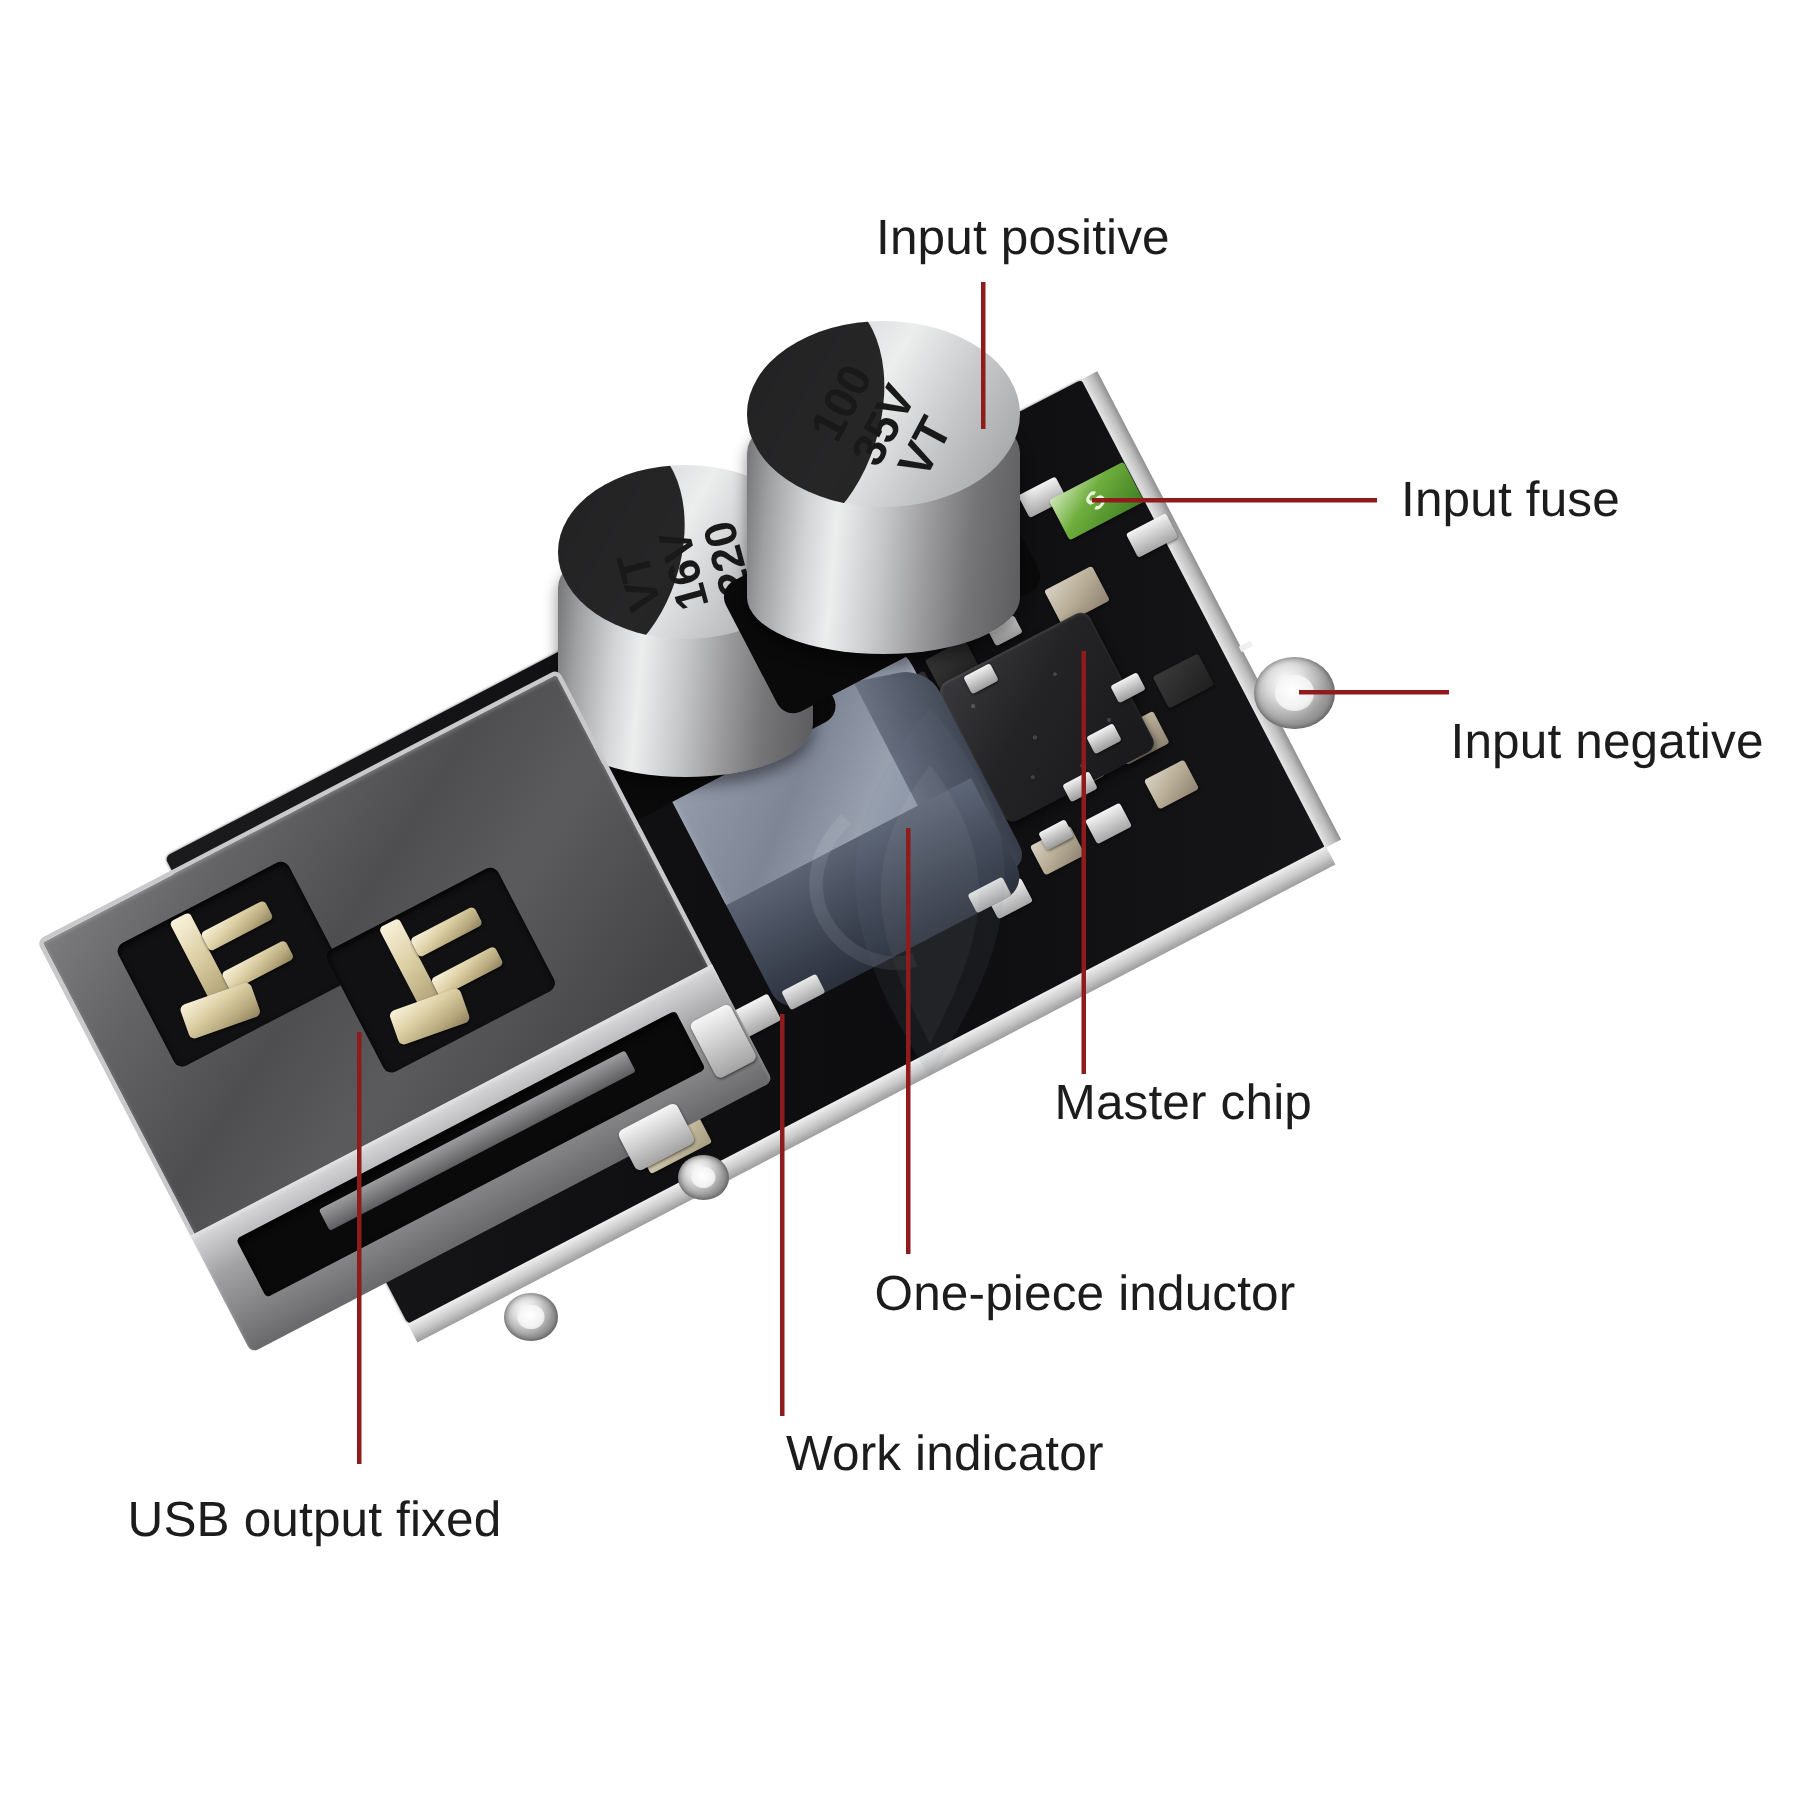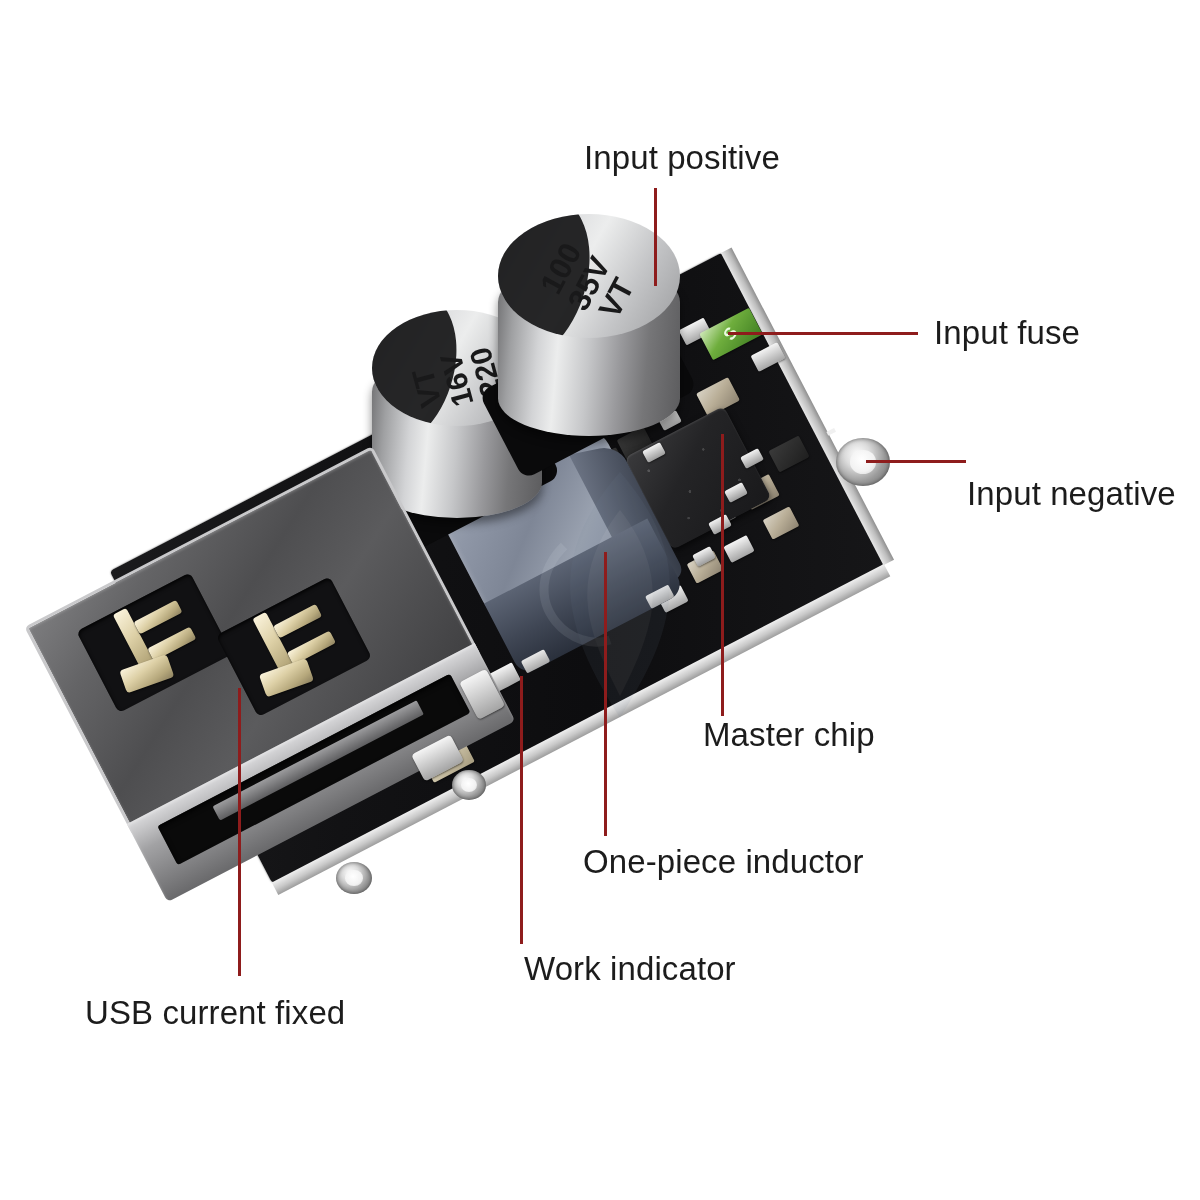--- a/index.html
+++ b/index.html
@@ -478,16 +478,16 @@
   <div class="label" style="left:967px; top:473px;">Input negative</div>
 
   <div class="label" style="left:934px; top:312px;">Input fuse</div>
 
   <div class="label" style="left:703px; top:714px;">Master chip</div>
 
   <div class="label" style="left:583px; top:841px;">One-piece inductor</div>
 
   <div class="label" style="left:476px; top:948px;margin-left:48px;">Work indicator</div>
 
-  <div class="label" style="left:85px; top:992px;">USB current fixed</div>
+  <div class="label" style="left:85px; top:992px;">USB output fixed</div>
 
 
 </div>
 
 </body></html>

